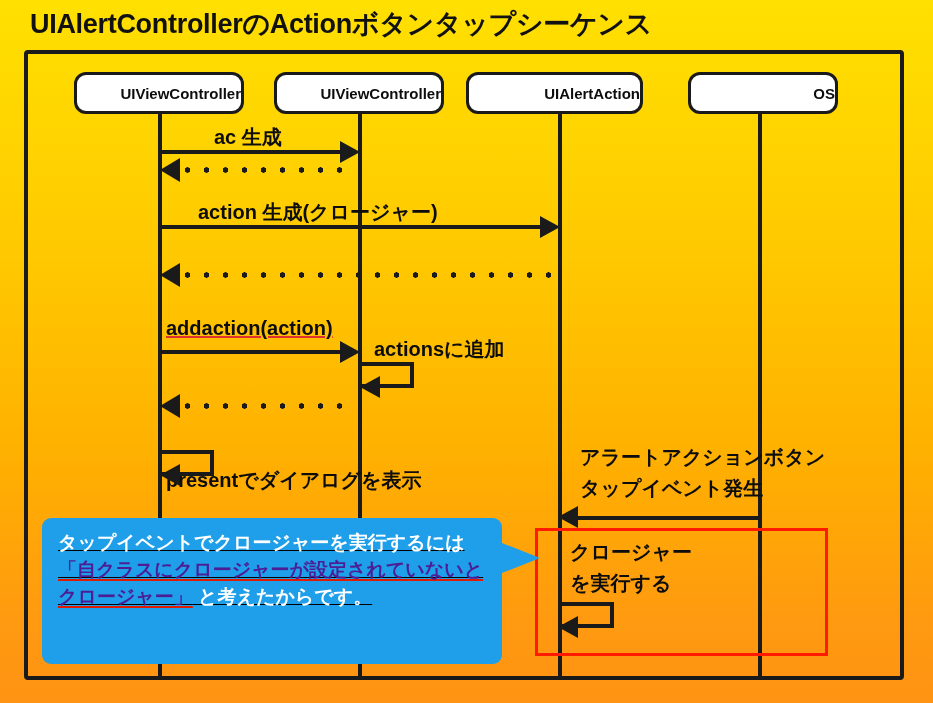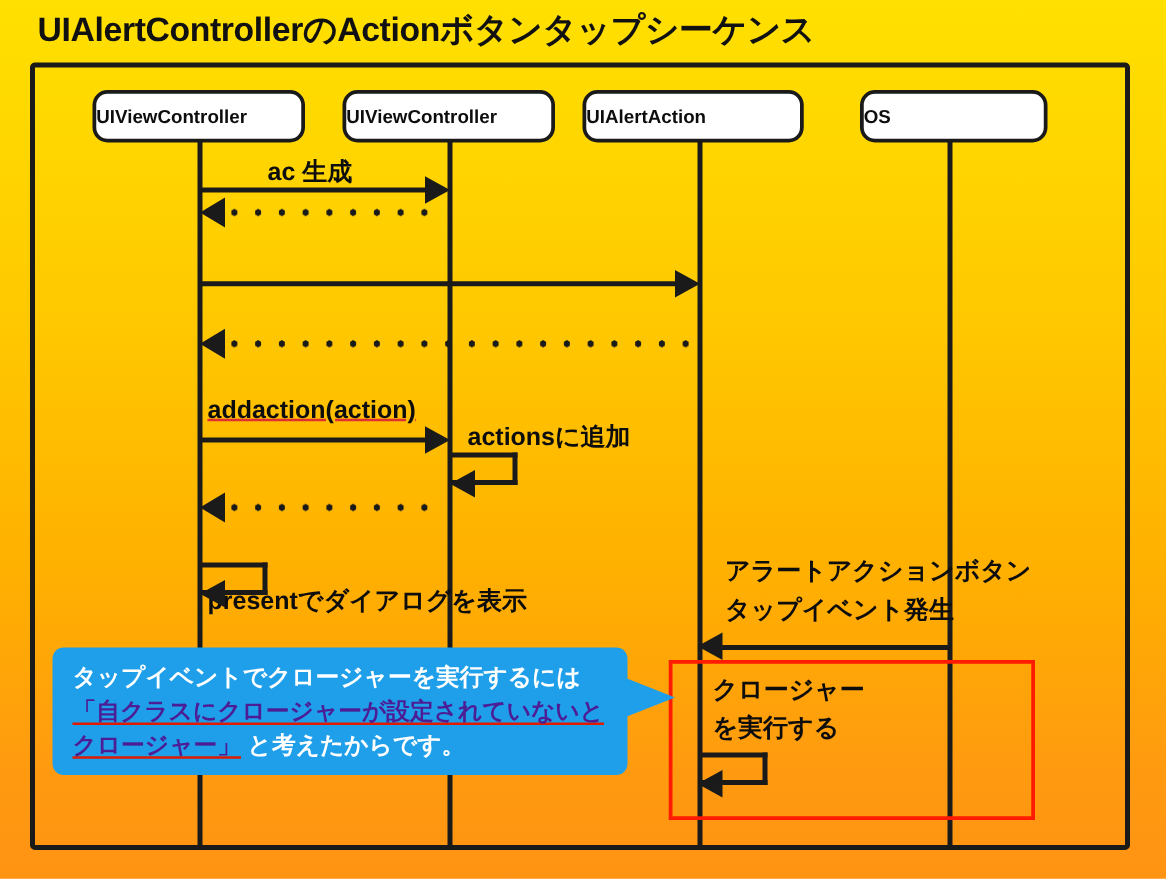--- a/index.html
+++ b/index.html
@@ -48,21 +48,21 @@
   
   .participant {
     position: absolute;
     height: 42px;
     background: #ffffff;
     border: 3px solid #1a1a1a;
     border-radius: 12px;
     box-sizing: border-box;
     display: flex;
     align-items: center;
-    justify-content: flex-start;
+    justify-content: flex-end;
     font-size: 15px;
     font-weight: bold;
     color: #0d0d0d;
     white-space: nowrap;
   }
 
   
   .lifeline {
     position: absolute;
     width: 4px;
@@ -201,20 +201,21 @@
     <span>OS</span>
   </div>
 
   <div class="msg-label" style="left:214px; top:124px;">ac 生成</div>
   <div class="msg-line" style="left:160px; top:150px; width:188px;"></div>
   <div class="arrowhead arrow-right" style="left:340px; top:141px;"></div>
 
   <div class="msg-dotted" style="left:178px; top:167px; width:178px;"></div>
   <div class="arrowhead arrow-left-open" style="left:160px; top:158px;"></div>
 
+  <div class="msg-label" style="left:198px; top:199px;">action 生成(クロージャー)</div>
   <div class="msg-line" style="left:160px; top:225px; width:388px;"></div>
   <div class="arrowhead arrow-right" style="left:540px; top:216px;"></div>
 
   <div class="msg-dotted" style="left:178px; top:272px; width:378px;"></div>
   <div class="arrowhead arrow-left-open" style="left:160px; top:263px;"></div>
 
   <div class="msg-label underline-red" style="left:166px; top:317px;">addaction(action)</div>
   <div class="msg-line" style="left:160px; top:350px; width:188px;"></div>
   <div class="arrowhead arrow-right" style="left:340px; top:341px;"></div>
 
@@ -235,21 +236,21 @@
   <div class="arrowhead arrow-left" style="left:558px; top:506px;"></div>
 
   <div class="redbox" style="left:535px; top:528px; width:293px; height:128px;"></div>
 
   <div class="note" style="left:570px; top:537px;">クロージャー
 を実行する</div>
   <div class="selfloop" style="left:560px; top:602px; width:54px; height:26px;"></div>
   <div class="arrowhead arrow-left" style="left:558px; top:616px;"></div>
 
   <div class="callout-tail" style="left:497px; top:541px;"></div>
-  <div class="callout" style="left:42px; top:518px; width:460px; height:102px;">
+  <div class="callout" style="left:42px; top:518px; width:460px; height:146px;text-decoration:underline;">
     <div class="callout-line">
       <span>タップイベントでクロージャーを実行するには</span>
     </div>
     <div class="callout-line">
       <span class="hl">「自クラスにクロージャーが設定されていないと</span>
     </div>
     <div class="callout-line">
       <span class="hl">クロージャー」</span><span> と考えたからです。</span>
     </div>
   </div>

